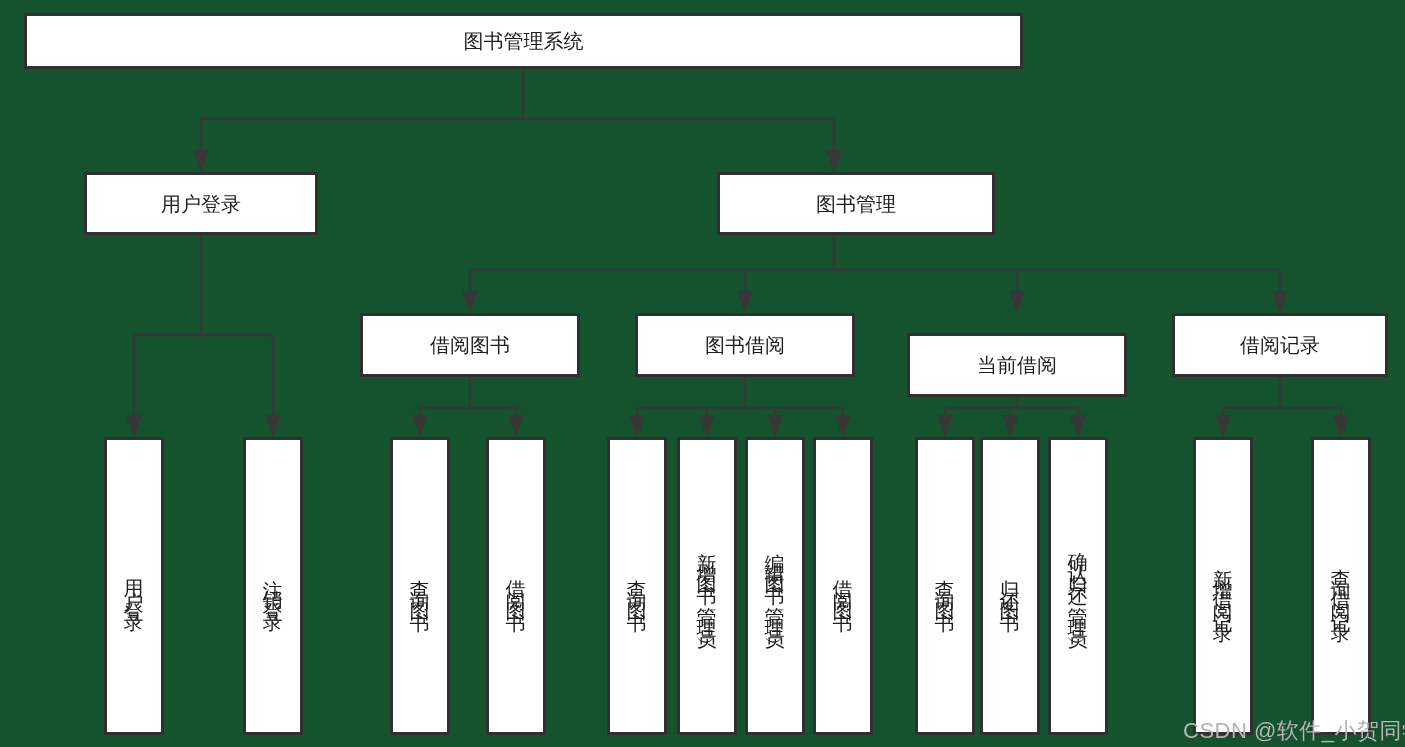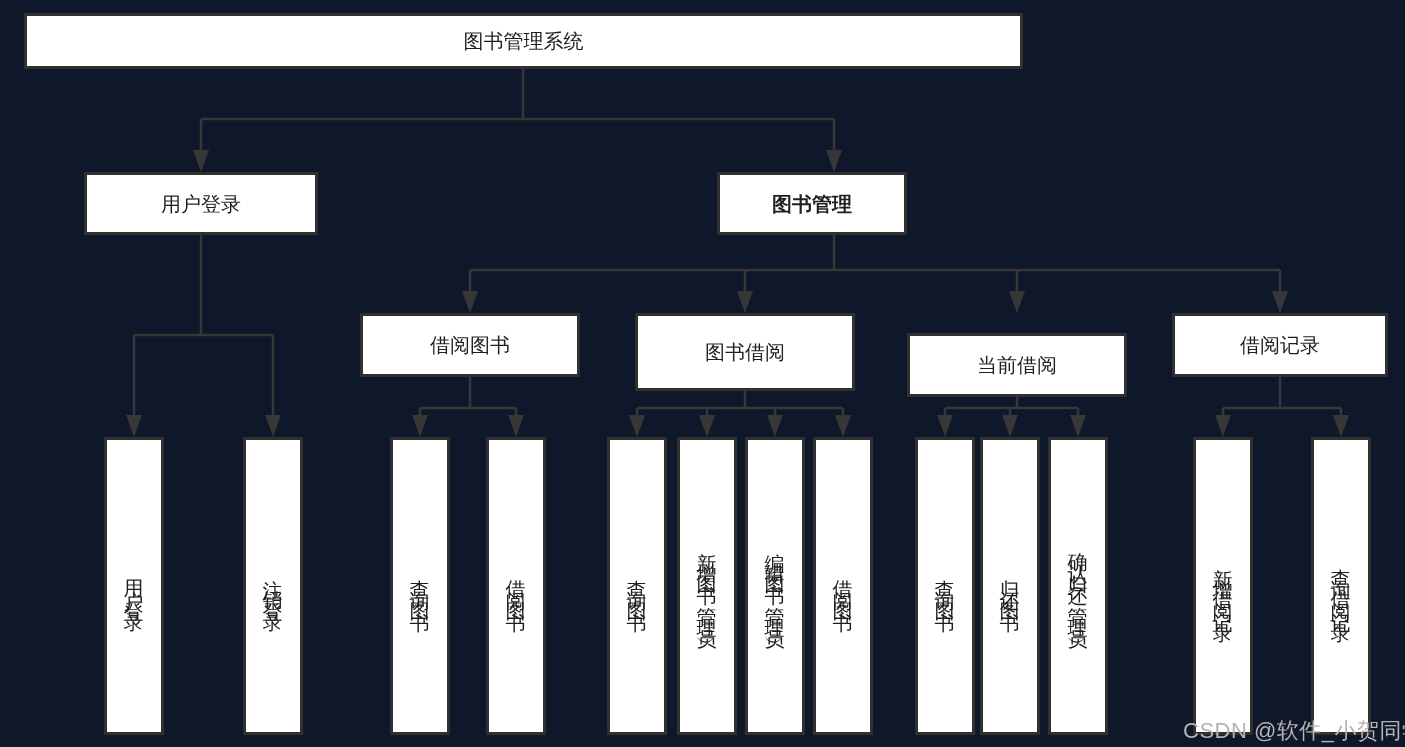--- a/index.html
+++ b/index.html
@@ -1,20 +1,20 @@
 <!DOCTYPE html>
 <html><head>
 <meta charset="utf-8">
 <style>
   html, body { margin: 0; padding: 0; background: #ffffff; }
   .canvas {
     position: relative;
     width: 1405px;
     height: 747px;
-    background: #0f172a;
+    background: #14532d;
     font-family: "Liberation Sans", "DejaVu Sans", sans-serif;
     overflow: hidden;
   }
   .connectors {
     position: absolute;
     left: 0; top: 0;
     width: 1405px; height: 747px;
     z-index: 1;
   }
   .connectors path {
@@ -97,28 +97,28 @@
     <polygon points="1333,415 1349,415 1341,437"></polygon>
   </svg>
 
   <div class="node" style="left:24px; top:13px; width:999px; height:56px;">
     <span>图书管理系统</span>
   </div>
 
   <div class="node" style="left:84px; top:172px; width:234px; height:63px;">
     <span>用户登录</span>
   </div>
-  <div class="node" style="left:717px; top:172px; width:190px; height:63px;font-weight:bold;">
+  <div class="node" style="left:717px; top:172px; width:278px; height:63px;">
     <span>图书管理</span>
   </div>
 
   <div class="node" style="left:360px; top:313px; width:220px; height:64px;">
     <span>借阅图书</span>
   </div>
-  <div class="node" style="left:635px; top:313px; width:220px; height:78px;text-align:center;">
+  <div class="node" style="left:635px; top:313px; width:220px; height:64px;text-align:center;">
     <span>图书借阅</span>
   </div>
   <div class="node" style="left:907px; top:313px; width:220px; height:64px;margin-top:20px;">
     <span>当前借阅</span>
   </div>
   <div class="node" style="left:1172px; top:313px; width:216px; height:64px;">
     <span>借阅记录</span>
   </div>
 
   <div class="node leaf" style="left:104px; top:437px; width:60px; height:298px;">

